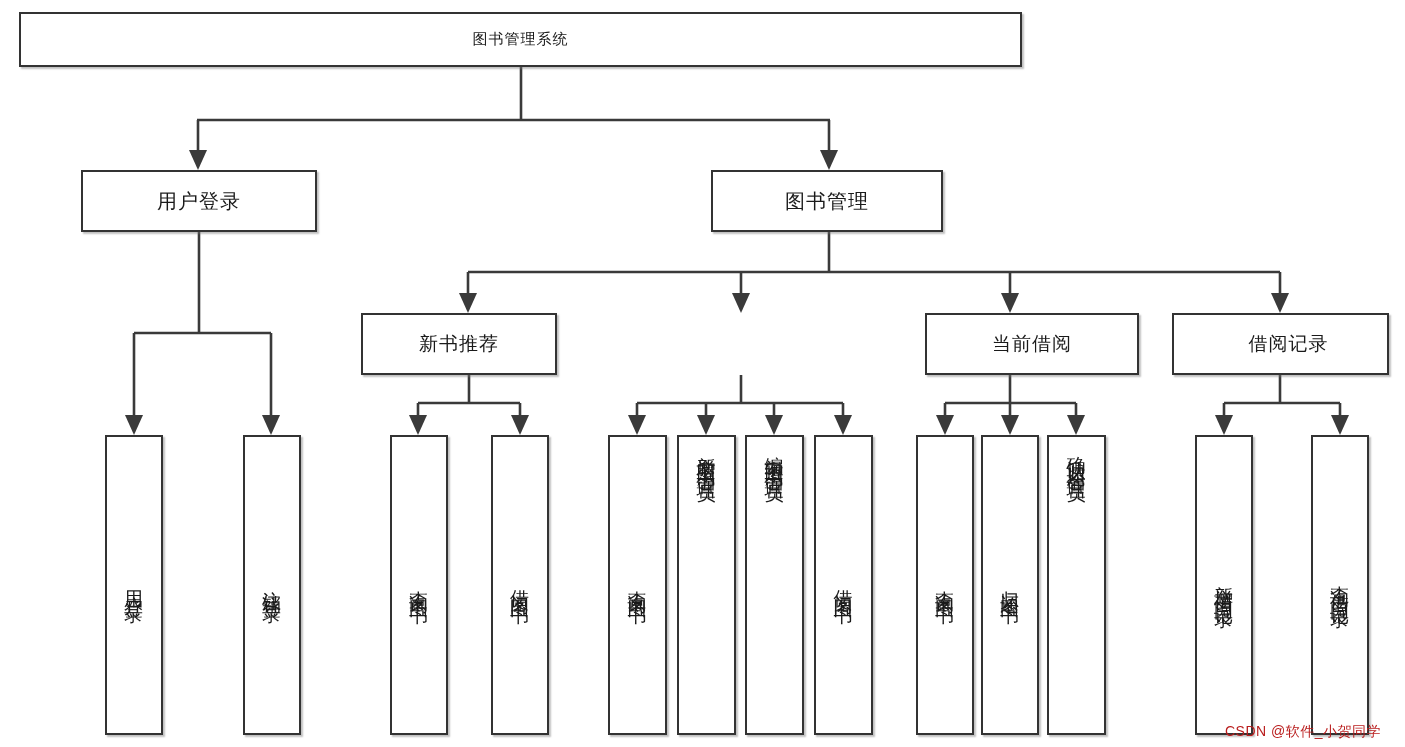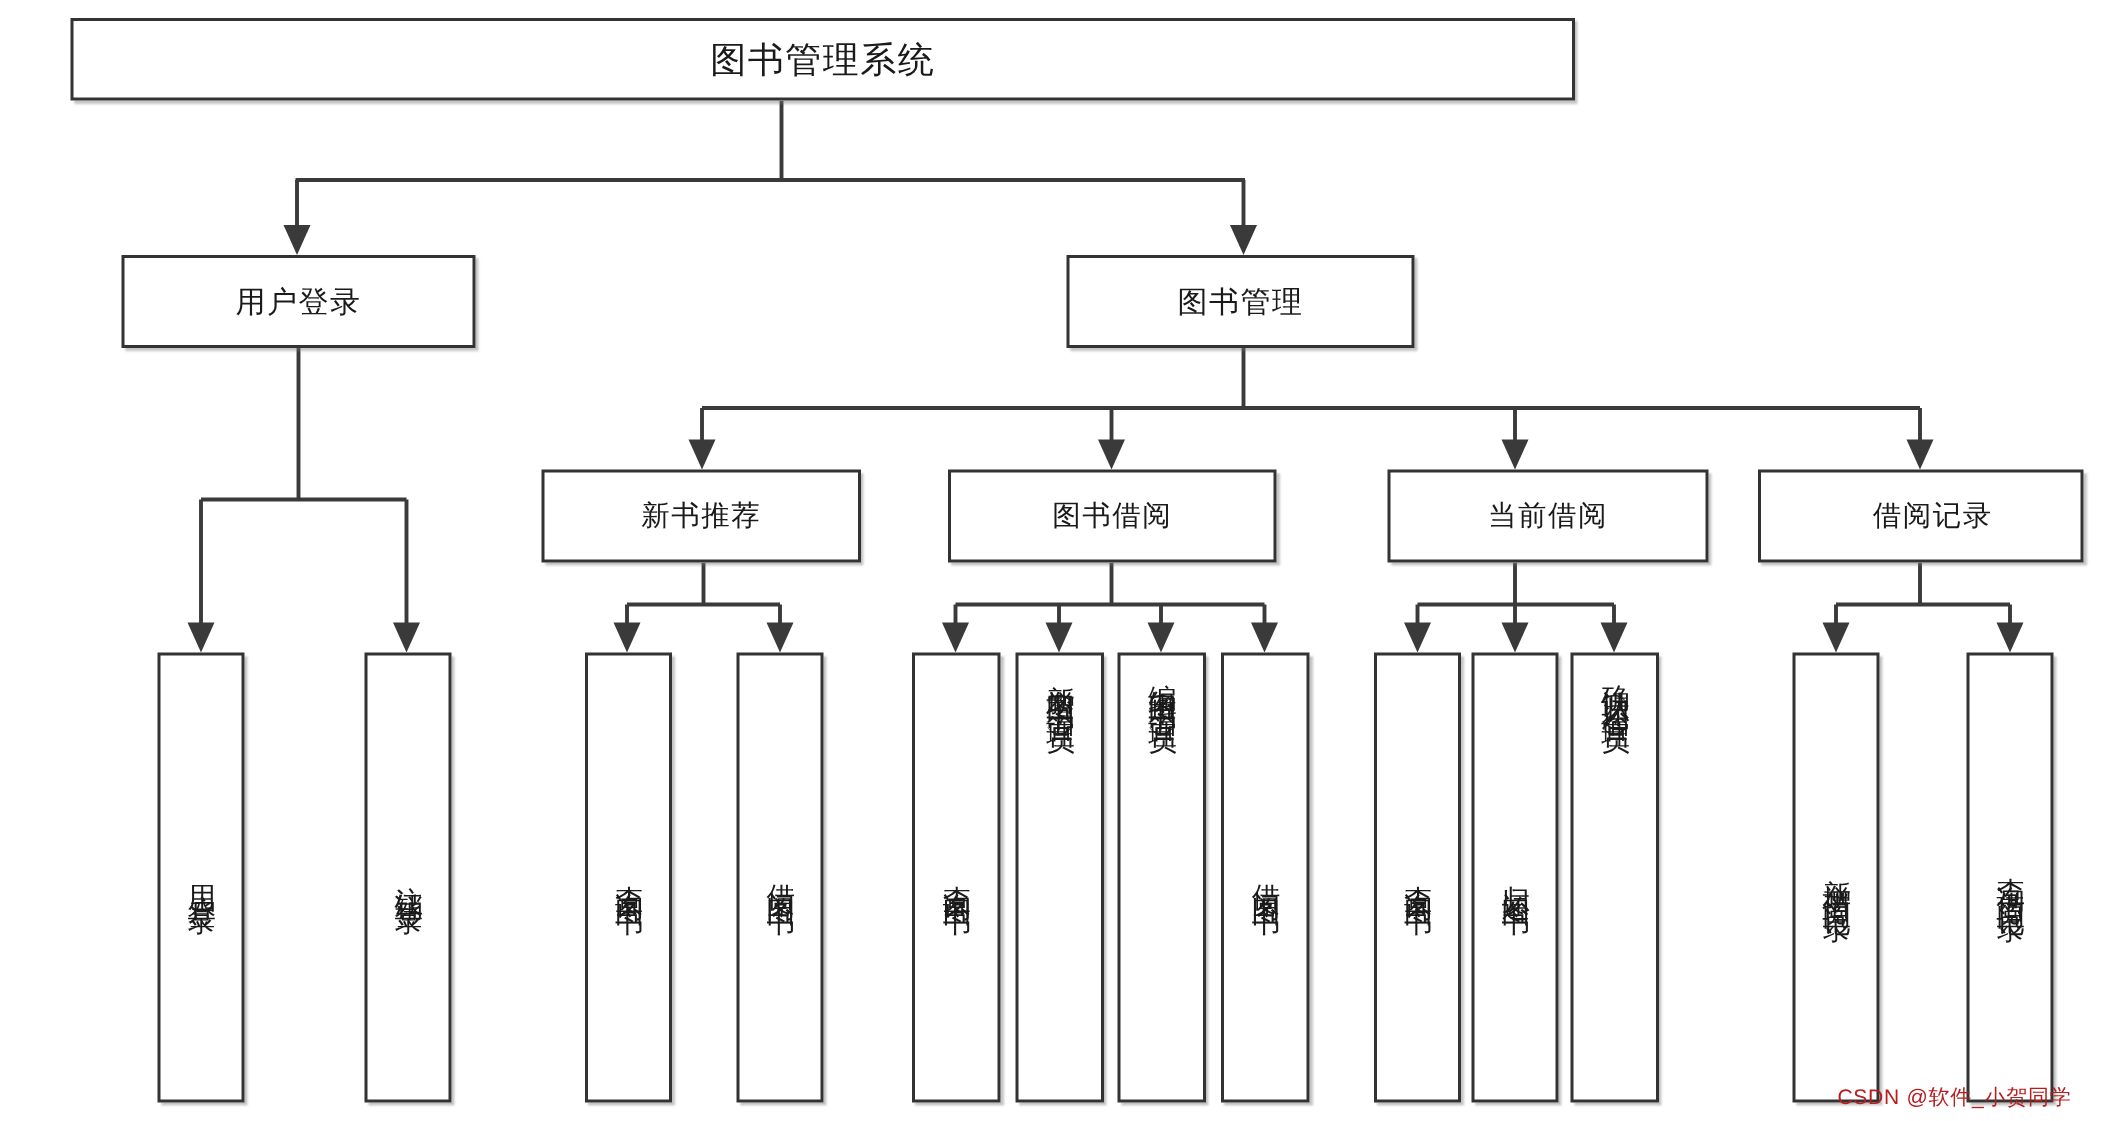--- a/index.html
+++ b/index.html
@@ -43,23 +43,22 @@
     background: #ffffff;
     border: 2.6px solid #333333;
     box-shadow: 2px 2px 1.5px rgba(120,120,120,0.45);
     display: flex;
     align-items: center;
     justify-content: center;
     color: #1a1a1a;
     text-align: center;
   }
   .node.root {
-    font-size: 24px;
+    font-size: 15px;
     letter-spacing: 1px;
-    margin-left: 28px;
   }
   .node.lvl1 {
     font-size: 20px;
     letter-spacing: 1px;
   }
   .node.lvl2 {
     font-size: 19px;
     letter-spacing: 1px;
   }
   
@@ -168,25 +167,22 @@
     <span>图书管理系统</span>
   </div>
 
   <div class="node lvl1" style="left:81px; top:170px; width:236px; height:62px;">
     <span>用户登录</span>
   </div>
   <div class="node lvl1" style="left:711px; top:170px; width:232px; height:62px;">
     <span>图书管理</span>
   </div>
 
-  <div class="node lvl2" style="left:361px; top:313px; width:213px; height:62px;">
+  <div class="node lvl2" style="left:361px; top:313px; width:196px; height:62px;">
     <span>新书推荐</span>
-  </div>
-  <div class="node lvl2" style="left:632px; top:313px; width:219px; height:62px;">
-    <span>图书借阅</span>
   </div>
   <div class="node lvl2" style="left:903px; top:313px; width:214px; height:62px;margin-left:22px;">
     <span>当前借阅</span>
   </div>
   <div class="node lvl2" style="left:1172px; top:313px; width:217px; height:62px;padding-left:16px;">
     <span>借阅记录</span>
   </div>
 
   <div class="node leaf short-center" style="left:105px; top:435px; width:58px; height:300px;">
     <span class="vtext">用户登录</span>

